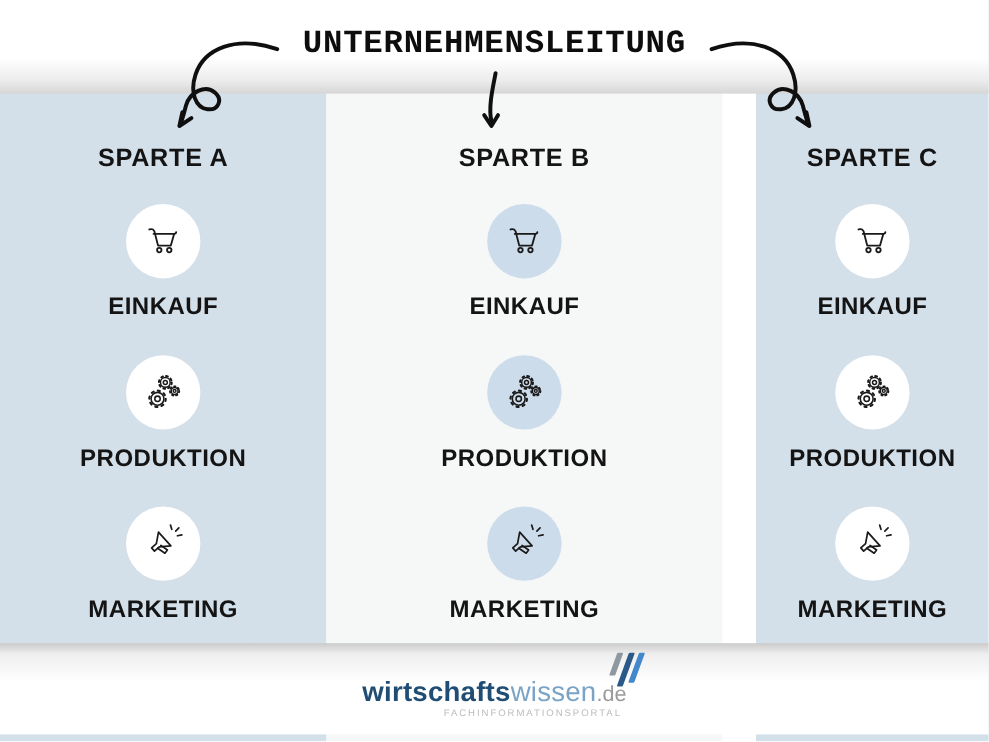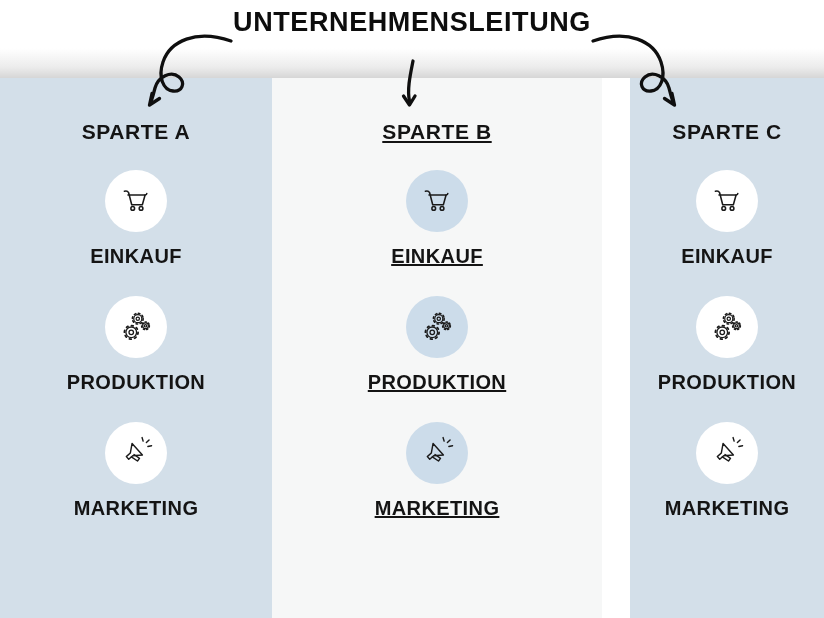--- a/index.html
+++ b/index.html
@@ -19,37 +19,37 @@
   html,body{margin:0;padding:0;background:#fff;}
   .stage{
     position:relative;width:824px;height:618px;overflow:hidden;
     font-family:"Liberation Sans","DejaVu Sans",sans-serif;
     background:#fff;color:var(--ink);
   }
   
   .columns{position:absolute;inset:0;display:flex;z-index:1;}
   .column{display:flex;flex-direction:column;align-items:center;padding-top:120px;box-sizing:border-box;}
   .col-a{width:272px;background:var(--column-blue);}
-  .col-b{width:330px;background:var(--column-light);text-decoration:underline;}
+  .col-b{width:330px;background:var(--column-light);}
   .col-c{flex:1;background:var(--column-blue);margin-left:28px;}
   .col-heading{font-size:21px;font-weight:800;letter-spacing:.6px;color:var(--ink);margin:0 0 26px 0;}
   .item{display:flex;flex-direction:column;align-items:center;}
   .item-circle{width:62px;height:62px;border-radius:50%;display:flex;align-items:center;justify-content:center;}
   .col-a .item-circle,.col-c .item-circle{background:var(--circle-white);}
   .col-b .item-circle{background:var(--circle-blue);}
   .item-label{font-size:20px;font-weight:800;letter-spacing:.4px;margin-top:13px;margin-bottom:28px;color:var(--ink);}
   .icon-svg{display:block;}
 
   
   .header-band{
     position:absolute;left:0;top:0;right:0;height:78px;z-index:2;
     background:linear-gradient(180deg,#ffffff 0%,#ffffff 62%,#ececec 86%,#d6d6d6 100%);
     display:flex;justify-content:center;
   }
-  .page-title{margin:0;padding-top:7px;font-size:27px;font-weight:800;letter-spacing:.6px;color:#0d0d0d;}
+  .page-title{margin:0;padding-top:22px;font-size:27px;font-weight:800;letter-spacing:.6px;color:#0d0d0d;font-family:Liberation Mono, monospace;}
 
   
   .arrows{position:absolute;inset:0;z-index:4;pointer-events:none;}
 
   
   .footer-band{
     position:absolute;left:0;right:0;top:536px;height:76px;z-index:2;
     background:linear-gradient(180deg,#cbcbcb 0%,#eeeeee 12%,#ffffff 42%);
     display:flex;align-items:center;justify-content:center;
   }
@@ -214,14 +214,27 @@
     <g>
       <path d="M413 61 C410 76 407 90 409.5 101"></path>
       <path d="M403.5 96 L409.5 105 L415 96"></path>
     </g>
     <g>
       <path d="M593 41 C628 29 654 41 661 62 C666 77 661 90 651 91 C642 92 638 83 645 77 C653 70 666 77 669 88 C671 96 672 99 673 102"></path>
       <path d="M664.5 98.5 L674.5 105 L672 93.5"></path>
     </g>
   </svg>
 
+  <div class="footer-band">
+    <div class="logo-wrap">
+      <div class="logo-bars">
+        <span class="bar bar-1"></span>
+        <span class="bar bar-2"></span>
+        <span class="bar bar-3"></span>
+      </div>
+      <div class="logo-line">
+        <span class="logo-bold">wirtschafts</span><span class="logo-light">wissen</span><span class="logo-tld">.de</span>
+      </div>
+      <span class="logo-tagline">FACHINFORMATIONSPORTAL</span>
+    </div>
+  </div>
 
 </div>
 
 </body></html>

